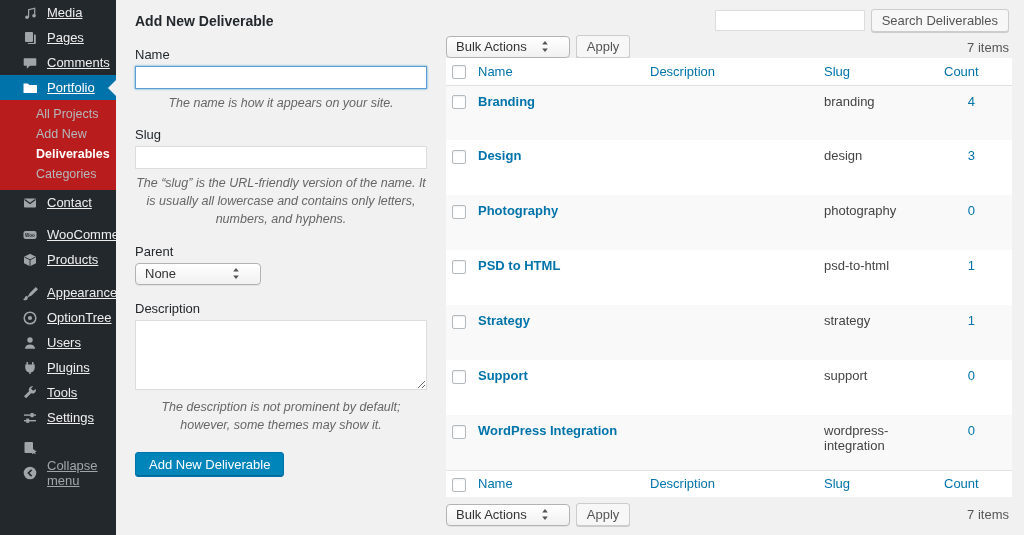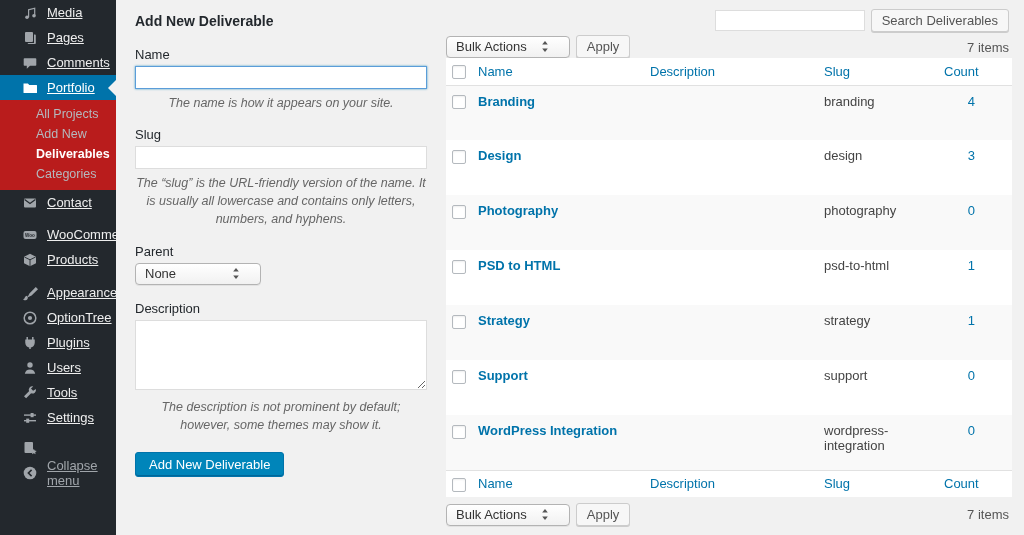--- a/index.html
+++ b/index.html
@@ -224,40 +224,40 @@
           <circle cx="8" cy="8" r="5.8" fill="none" stroke="#a0a5aa" stroke-width="1.5"></circle>
           <circle cx="8" cy="8" r="2.1" fill="#a0a5aa"></circle>
         </svg>
     </span>
     <span>OptionTree</span>
   </div>
 
   <div class="menu-item">
     <span class="mi">
       <svg class="icon" width="16" height="16" viewBox="0 0 16 16">
+          <g fill="#a0a5aa">
+            <circle cx="8" cy="5" r="2.7"></circle>
+            <path d="M2.8 13.8a5.3 5.3 0 0 1 10.4 0z"></path>
+          </g>
+        </svg>
+    </span>
+    <span>Users</span>
+  </div>
+
+  <div class="menu-item">
+    <span class="mi">
+      <svg class="icon" width="16" height="16" viewBox="0 0 16 16">
           <g stroke="#a0a5aa" stroke-width="1.5" fill="none">
             <path d="M5.2 2v3.2M10.8 2v3.2"></path>
             <path d="M4 5.2h8v2.6a4 4 0 0 1-8 0z" fill="#a0a5aa"></path>
             <path d="M8 11.8V14"></path>
           </g>
         </svg>
     </span>
     <span>Plugins</span>
-  </div>
-
-  <div class="menu-item">
-    <span class="mi">
-      <svg class="icon" width="16" height="16" viewBox="0 0 16 16">
-          <g fill="#a0a5aa">
-            <circle cx="8" cy="5" r="2.7"></circle>
-            <path d="M2.8 13.8a5.3 5.3 0 0 1 10.4 0z"></path>
-          </g>
-        </svg>
-    </span>
-    <span>Users</span>
   </div>
 
   <div class="menu-item">
     <span class="mi">
       <svg class="icon" width="16" height="16" viewBox="0 0 16 16">
           <path fill="#a0a5aa" d="M13.9 4.1a3.6 3.6 0 0 1-4.8 4.2l-5 5L2 11.2l5-5a3.6 3.6 0 0 1 4.2-4.8L9 3.6l2.1 2.1z"></path>
         </svg>
     </span>
     <span>Tools</span>
   </div>

